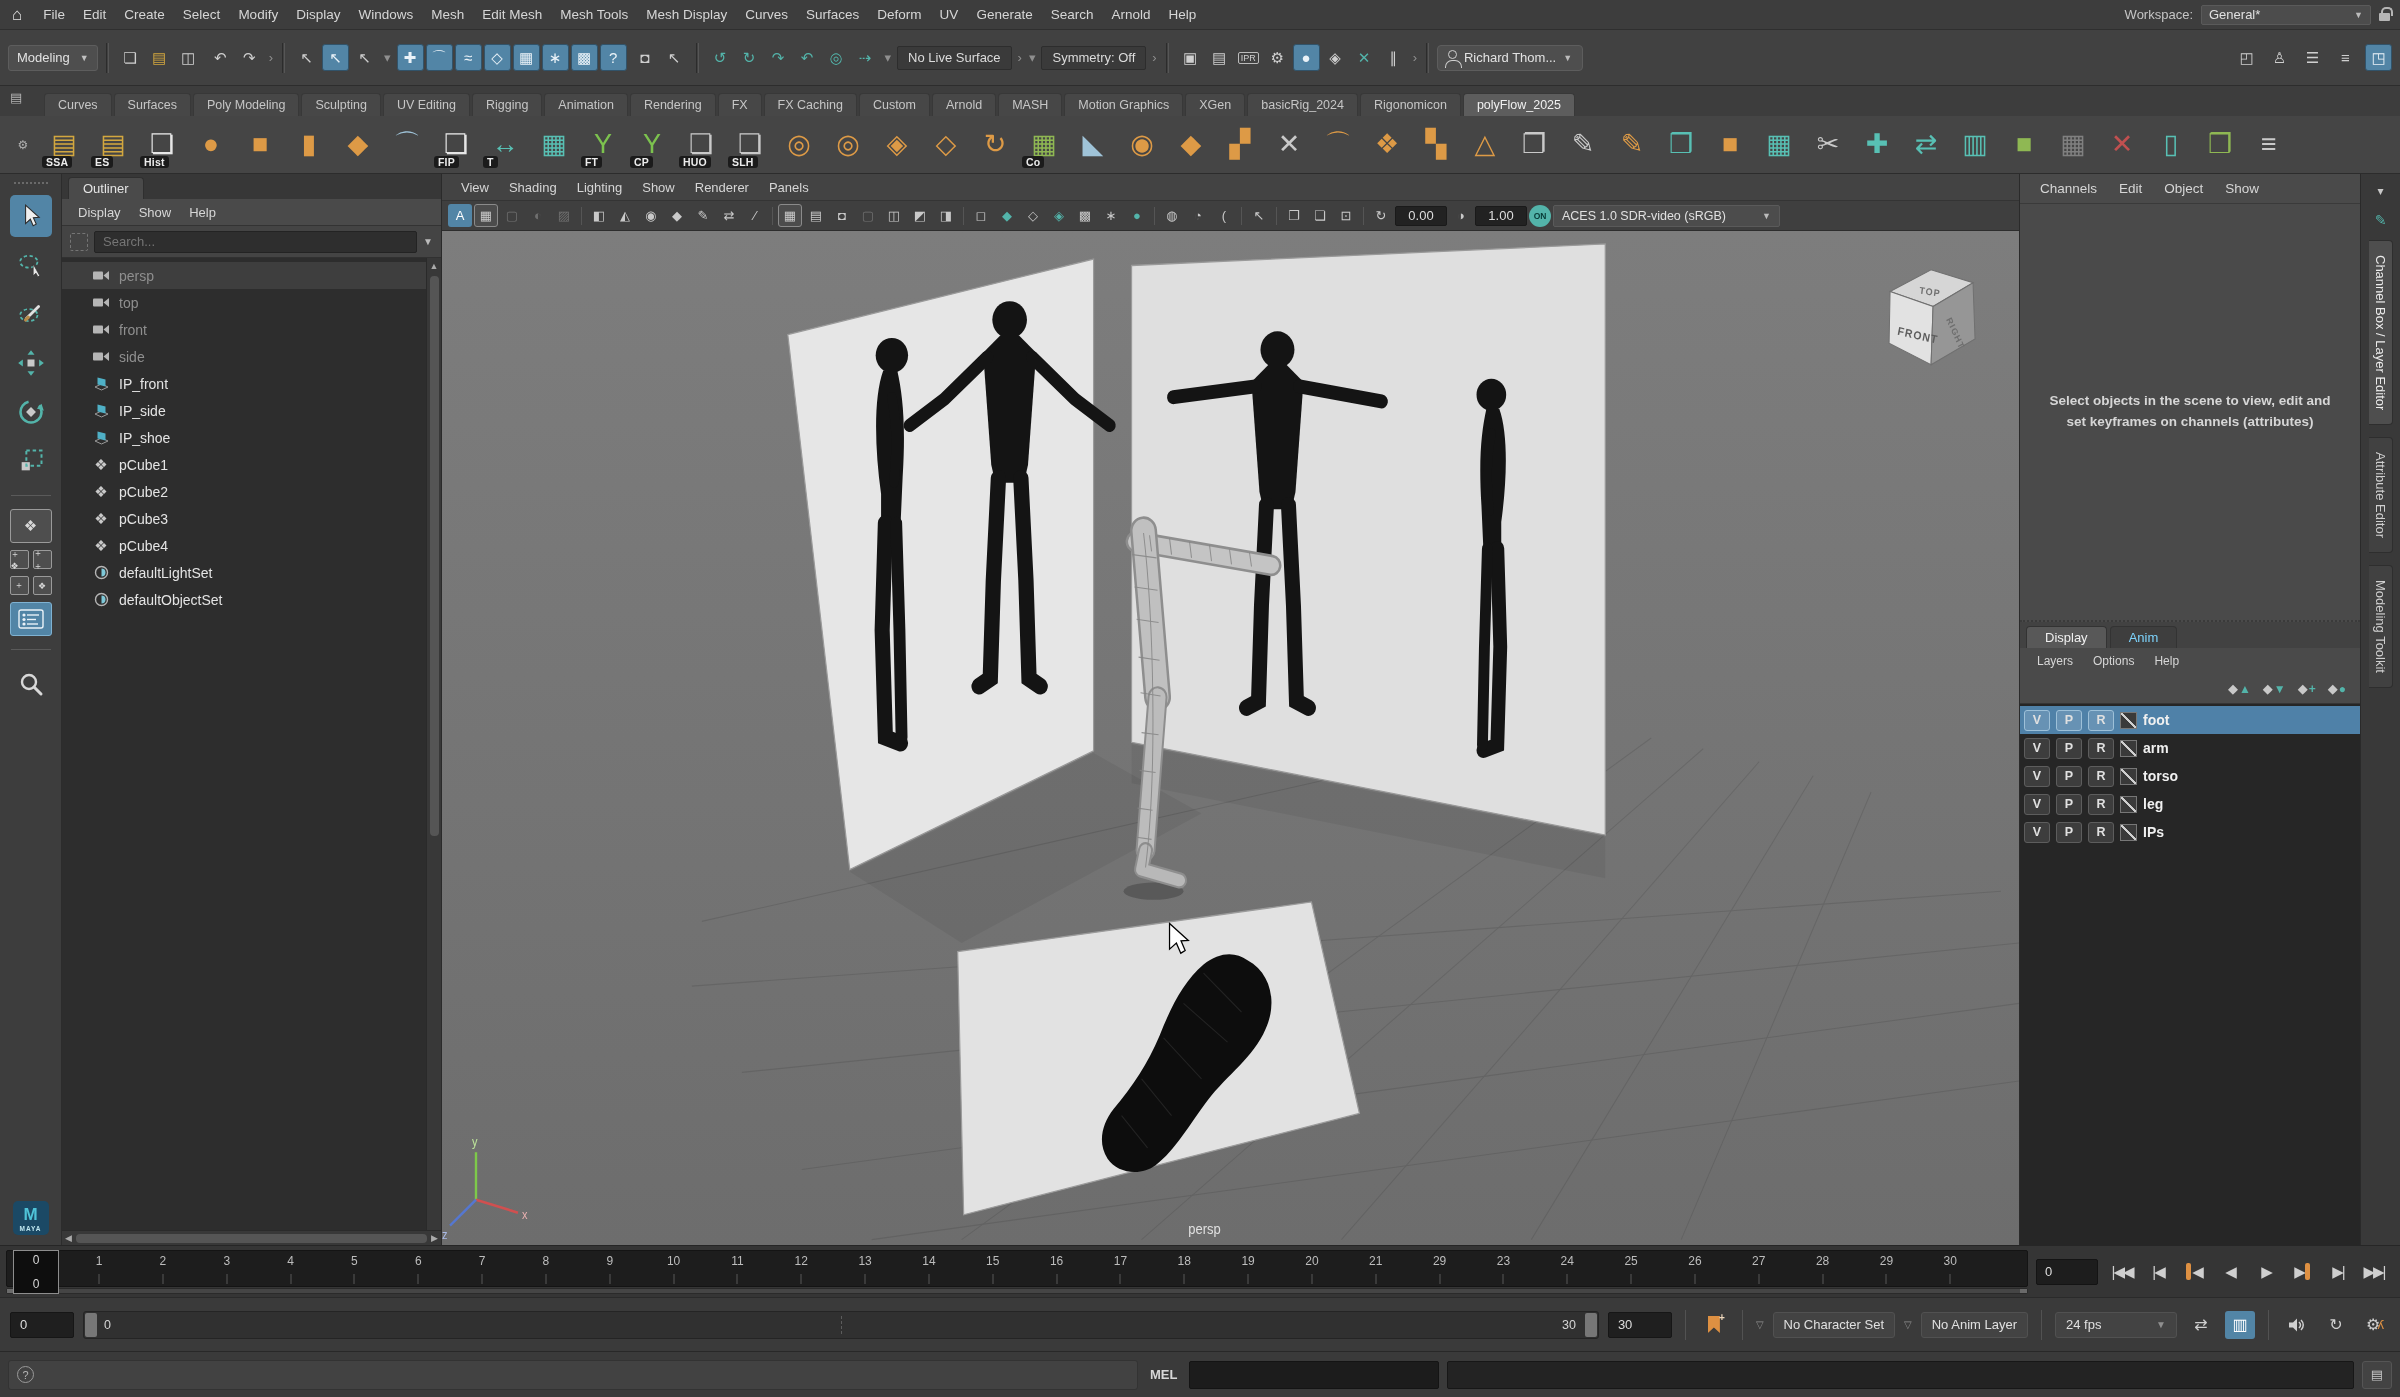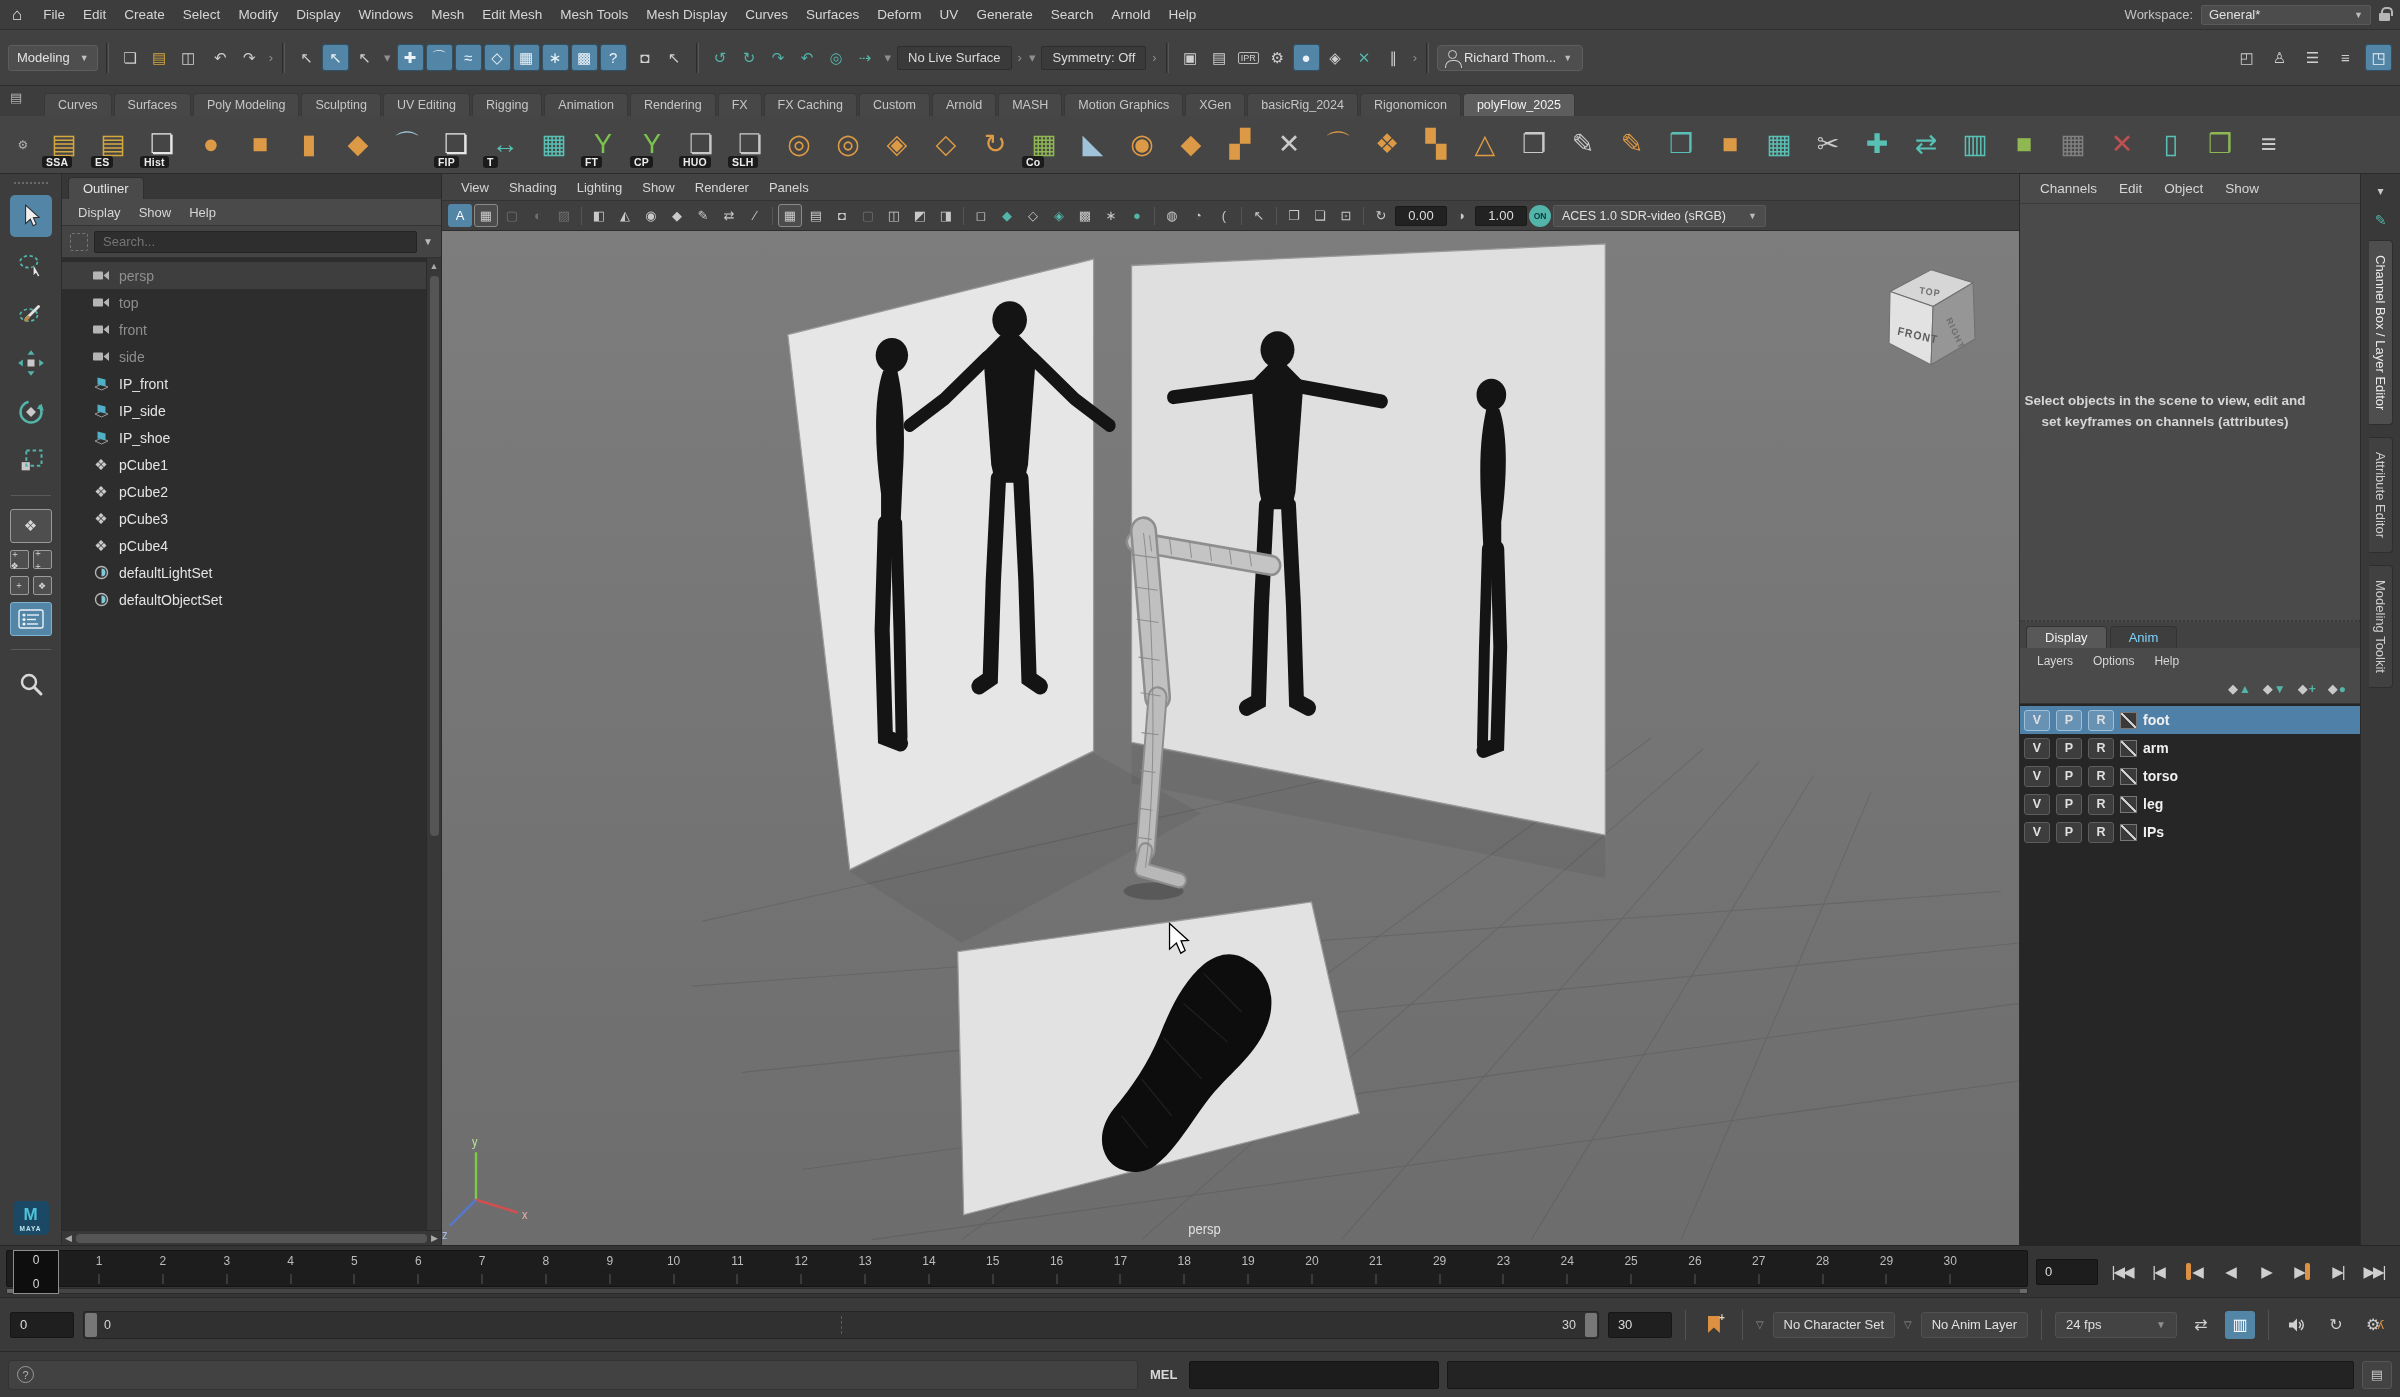--- a/index.html
+++ b/index.html
@@ -102,29 +102,29 @@
   #vp-menus .menu-item{font-size:13px;padding:2px 9px}
   #vp-toolbar{height:30px;background:#3f3f3f;display:flex;align-items:center;padding:0 6px;gap:2px;border-bottom:1px solid #2d2d2d}
   .vt-ico{width:24px;height:23px;border-radius:3px;display:flex;align-items:center;justify-content:center;font-size:13px;color:#c9c9c9;flex:none}
   .vt-ico.blue{background:var(--accent);color:#fff}
   .vt-ico.box{border:1px solid #8a8a8a;background:#4c4c4c}
   .vt-ico.teal{color:var(--teal)}
   .vt-ico.dim{opacity:.35}
   .vt-sep{width:1px;height:18px;background:#2d2d2d;border-right:1px solid #555;margin:0 3px}
   .vt-field{min-width:52px;height:20px;background:#222;border:1px solid #1a1a1a;border-radius:2px;color:#ddd;display:flex;align-items:center;justify-content:center;padding:0 6px}
   .vt-on{width:22px;height:22px;border-radius:50%;background:var(--teal);color:#083b37;font-size:8.5px;font-weight:bold;display:flex;align-items:center;justify-content:center}
-  .vt-dd{height:22px;background:#4c4c4c;border:1px solid #5a5a5a;border-radius:2px;display:flex;align-items:center;gap:22px;padding:0 8px;color:#e0e0e0;font-size:12.5px;white-space:nowrap}
+  .vt-dd{height:22px;background:#4c4c4c;border:1px solid #5a5a5a;border-radius:2px;display:flex;align-items:center;gap:36px;padding:0 8px;color:#e0e0e0;font-size:12.5px;white-space:nowrap}
   #vp-canvas{flex:1;position:relative;min-height:0;background:#757575}
   #vp-canvas svg{position:absolute;inset:0;width:100%;height:100%}
 
   
   #rightpanel{width:340px;background:#4a4a4a;display:flex;flex-direction:column;flex:none}
   #cb-menus{height:30px;display:flex;align-items:center;gap:2px;padding:0 10px;border-bottom:1px solid #3a3a3a}
   #cb-menus .menu-item{font-size:13.5px;padding:2px 10px}
-  #cb-hint-wrap{height:418px;display:flex;align-items:center;border-bottom:2px dotted #3a3a3a}
+  #cb-hint-wrap{height:418px;display:flex;align-items:center;justify-content:center;border-bottom:2px dotted #3a3a3a}
   #cb-hint{width:290px;text-align:center;color:#d6d6d6;font-size:13.5px;font-weight:bold;line-height:1.55}
   #layer-editor{flex:1;display:flex;flex-direction:column;min-height:0}
   #le-tabs{height:26px;display:flex;align-items:flex-end;padding-left:6px;background:#424242}
   .le-tab{padding:3px 18px;font-size:13px;color:#7dd3fc;background:#3e3e3e;border-radius:4px 4px 0 0;border:1px solid #333;border-bottom:none;margin-right:3px}
   .le-tab.active{background:#585858;color:#f0f0f0}
   #le-menus{height:26px;display:flex;align-items:center;gap:2px;padding:0 8px;background:#4a4a4a}
   #le-menus .menu-item{font-size:12px;padding:2px 9px}
   #le-icons{height:30px;display:flex;align-items:center;justify-content:flex-end;gap:12px;padding:0 14px;background:#4a4a4a;border-bottom:1px solid #353535}
   .le-ico{display:flex;align-items:center;font-size:13px;color:#c9c9c9;gap:1px}
   .le-ico .t{color:var(--teal);font-size:12px;font-weight:bold}

